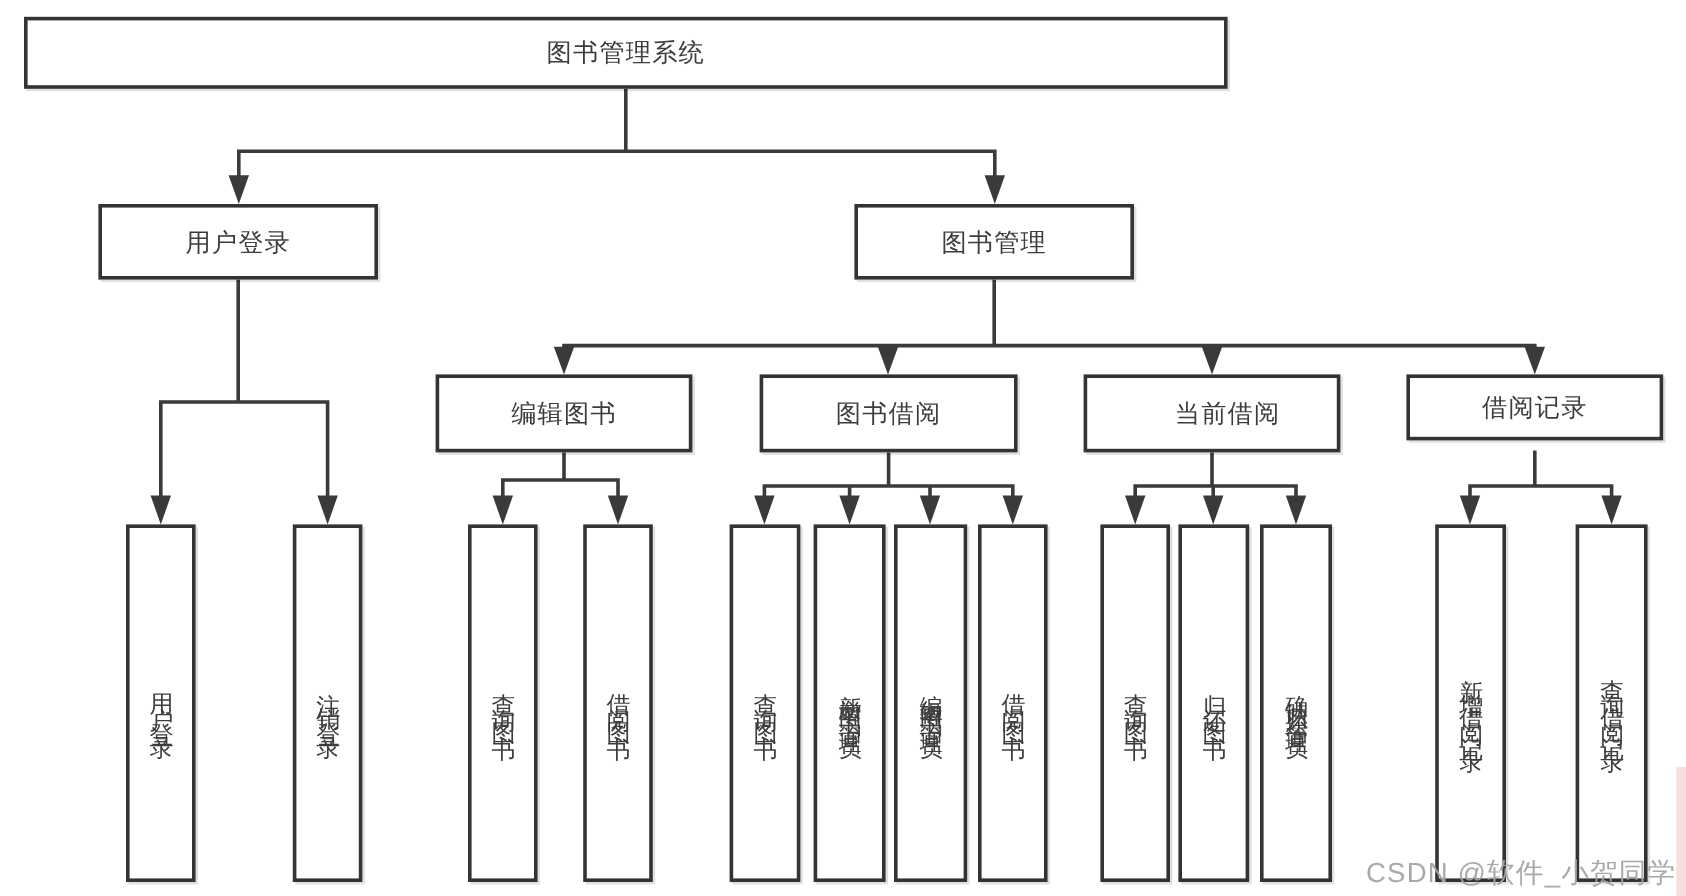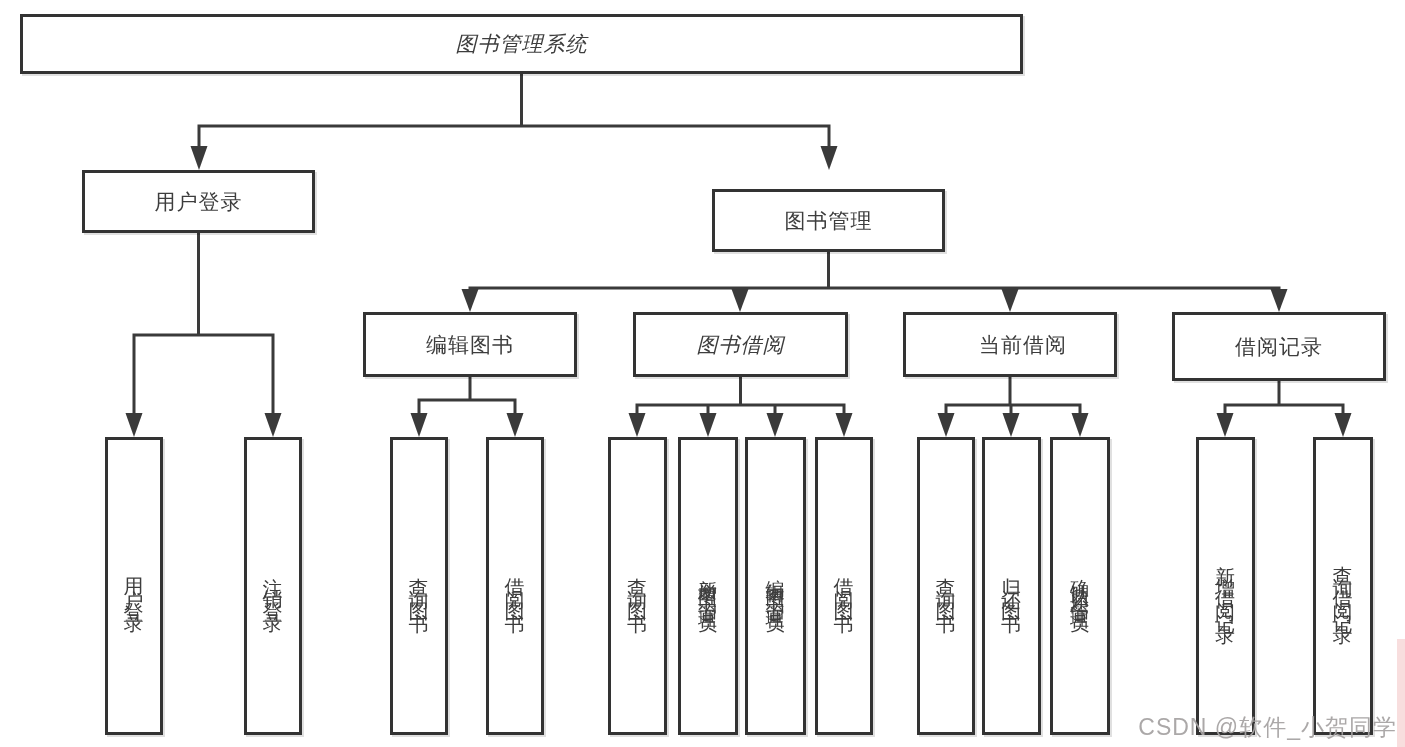--- a/index.html
+++ b/index.html
@@ -105,29 +105,29 @@
 
       <polygon points="937.5,413 954.5,413 946,437"></polygon>
       <polygon points="1002.5,413 1019.5,413 1011,437"></polygon>
       <polygon points="1071.5,413 1088.5,413 1080,437"></polygon>
 
       <polygon points="1216.5,413 1233.5,413 1225,437"></polygon>
       <polygon points="1334.5,413 1351.5,413 1343,437"></polygon>
     </g>
   </svg>
 
-  <div class="node h" style="left:20px; top:14px; width:1003px; height:60px;font-style:italic;">图书管理系统</div>
+  <div class="node h" style="left:20px; top:14px; width:1003px; height:60px;">图书管理系统</div>
 
   <div class="node h" style="left:82px; top:170px; width:233px; height:63px;">用户登录</div>
-  <div class="node h" style="left:712px; top:170px; width:233px; height:63px;margin-top:19px;">图书管理</div>
+  <div class="node h" style="left:712px; top:170px; width:233px; height:63px;">图书管理</div>
 
   <div class="node h" style="left:363px; top:312px; width:214px; height:65px;">编辑图书</div>
-  <div class="node h" style="left:633px; top:312px; width:215px; height:65px;font-style:italic;">图书借阅</div>
+  <div class="node h" style="left:633px; top:312px; width:215px; height:65px;">图书借阅</div>
   <div class="node h" style="left:903px; top:312px; width:214px; height:65px;padding-left:26px;">当前借阅</div>
-  <div class="node h" style="left:1172px; top:312px; width:214px; height:69px;">借阅记录</div>
+  <div class="node h" style="left:1172px; top:312px; width:214px; height:55px;">借阅记录</div>
 
   <div class="node v" style="left:105px; top:437px; width:58px; height:298px;">用户登录</div>
   <div class="node v" style="left:244px; top:437px; width:58px; height:298px;">注销登录</div>
 
   <div class="node v" style="left:390px; top:437px; width:58px; height:298px;">查询图书</div>
   <div class="node v" style="left:486px; top:437px; width:58px; height:298px;">借阅图书</div>
 
   <div class="node v" style="left:608px; top:437px; width:59px; height:298px;">查询图书</div>
   <div class="node v long" style="left:678px; top:437px; width:60px; height:298px;">新增图书（管理员）</div>
   <div class="node v long" style="left:745px; top:437px; width:61px; height:298px;">编辑图书（管理员）</div>

